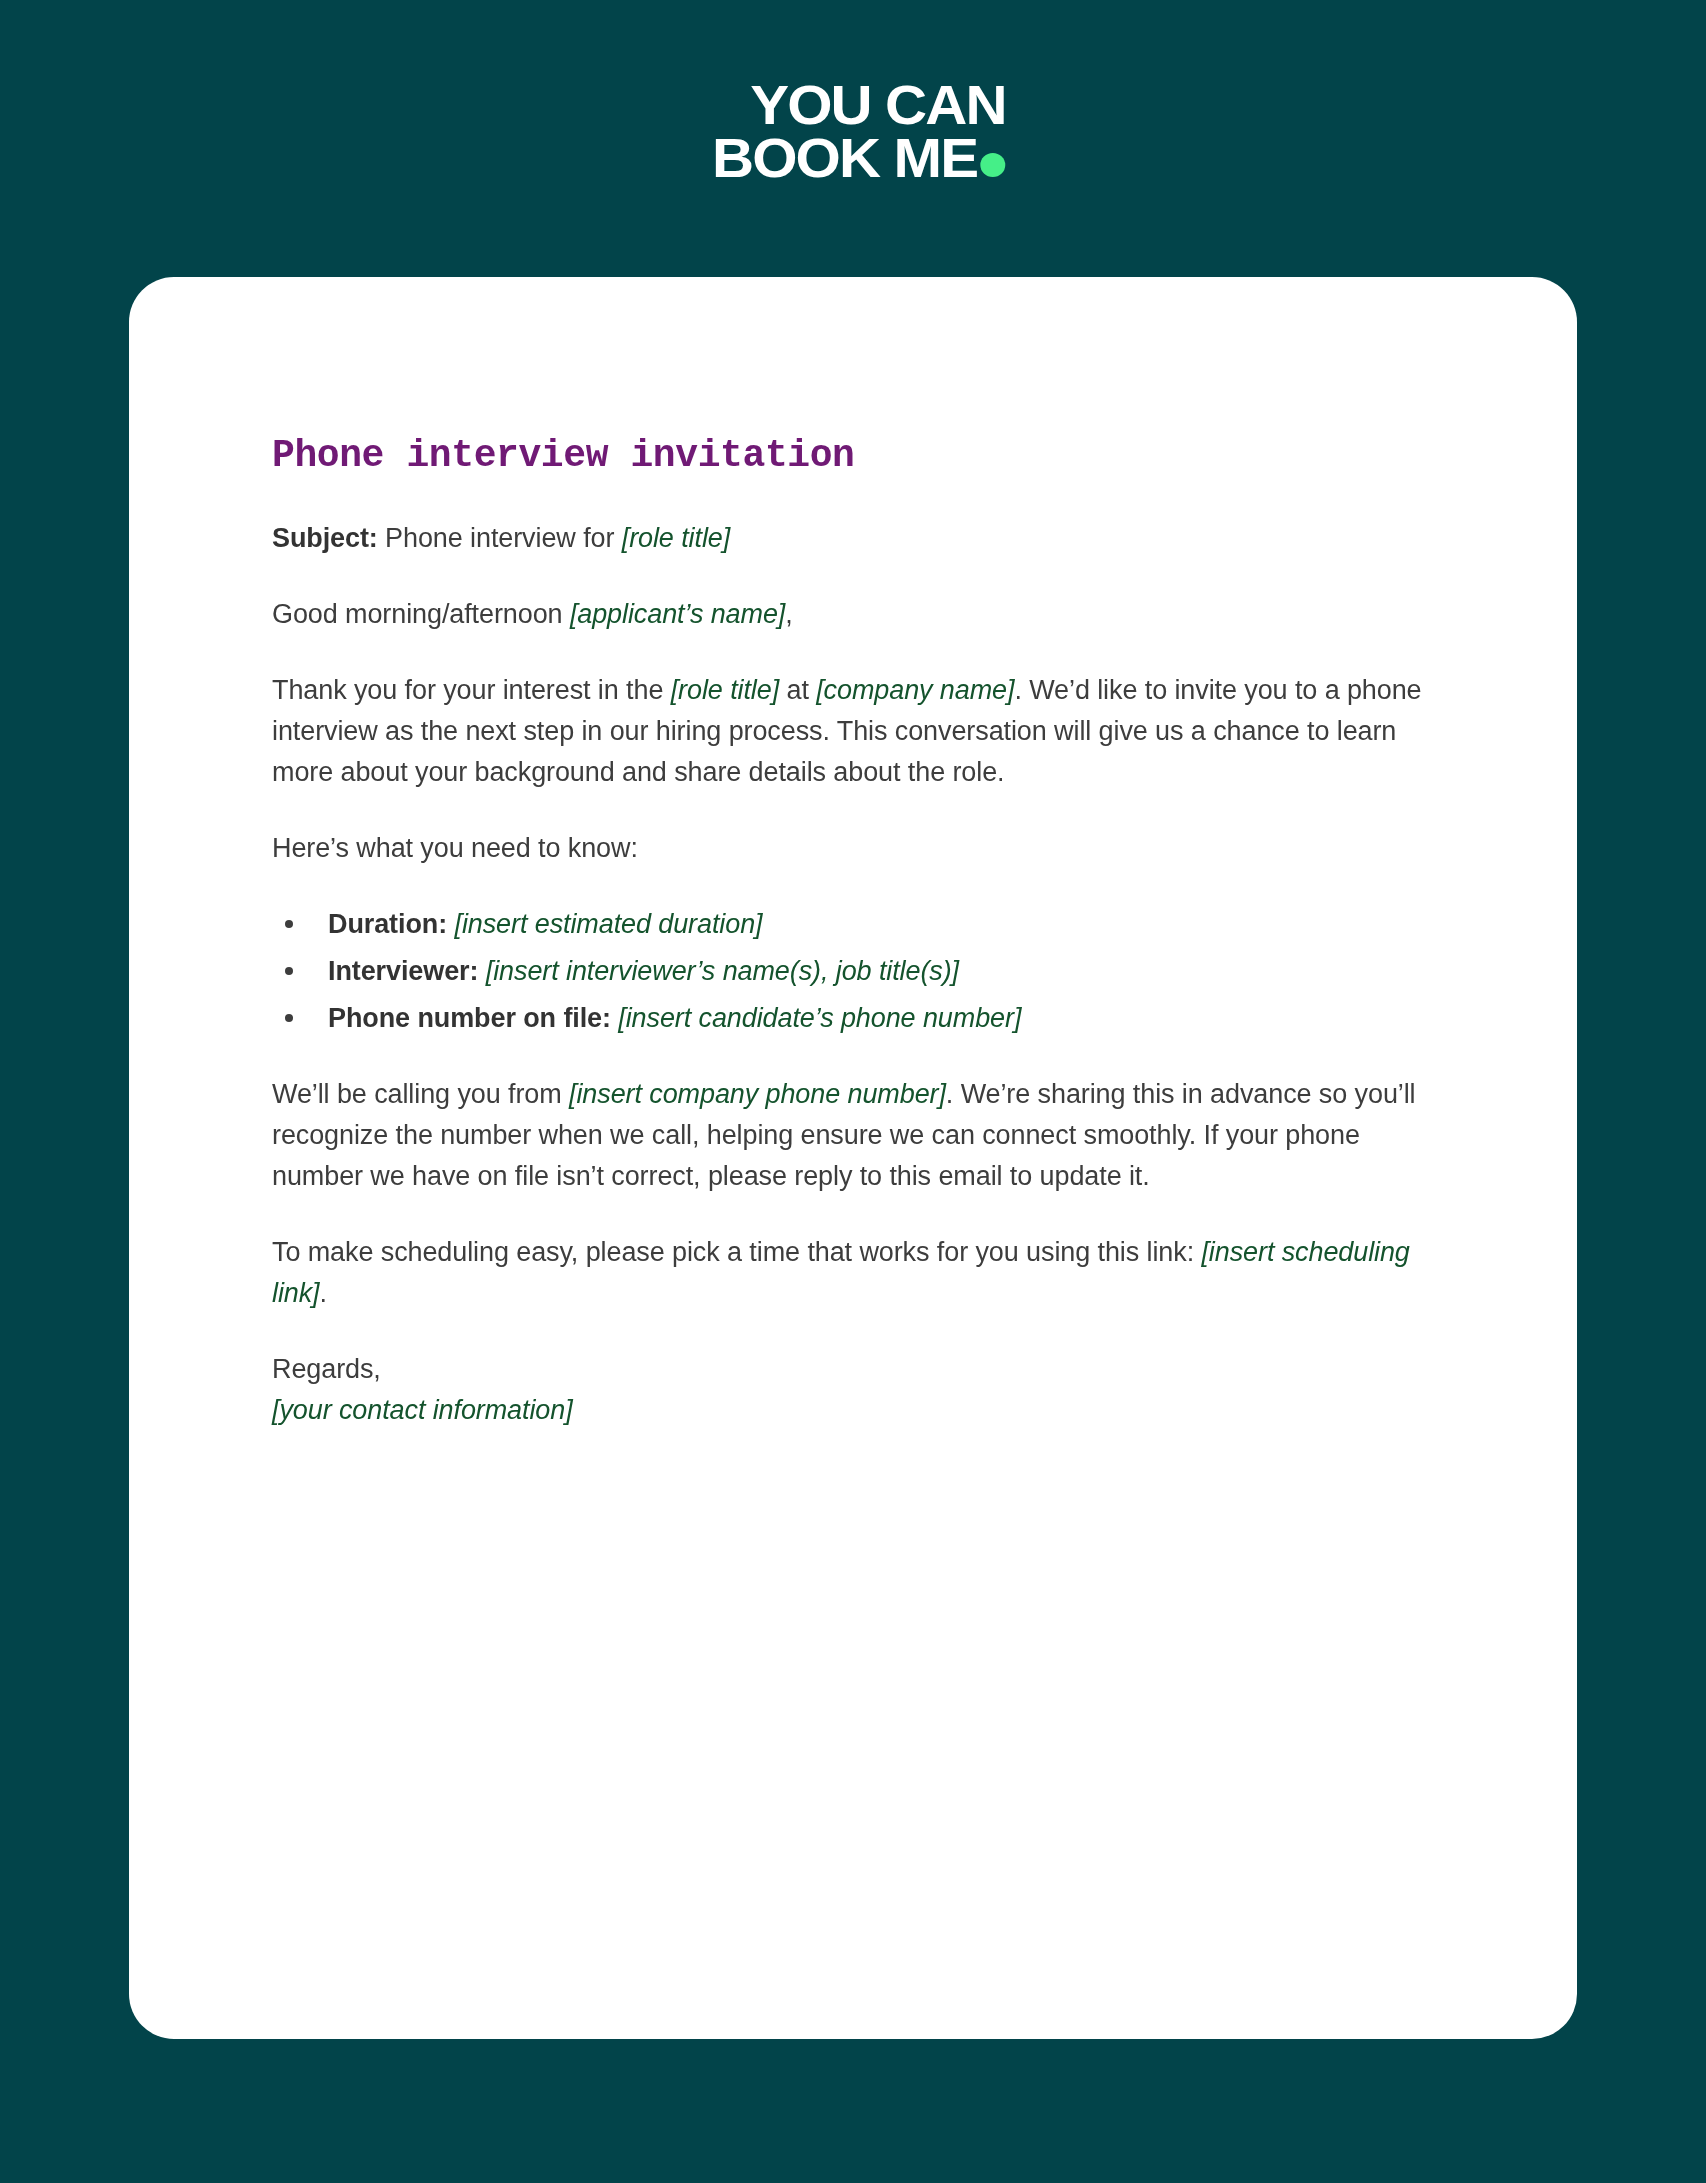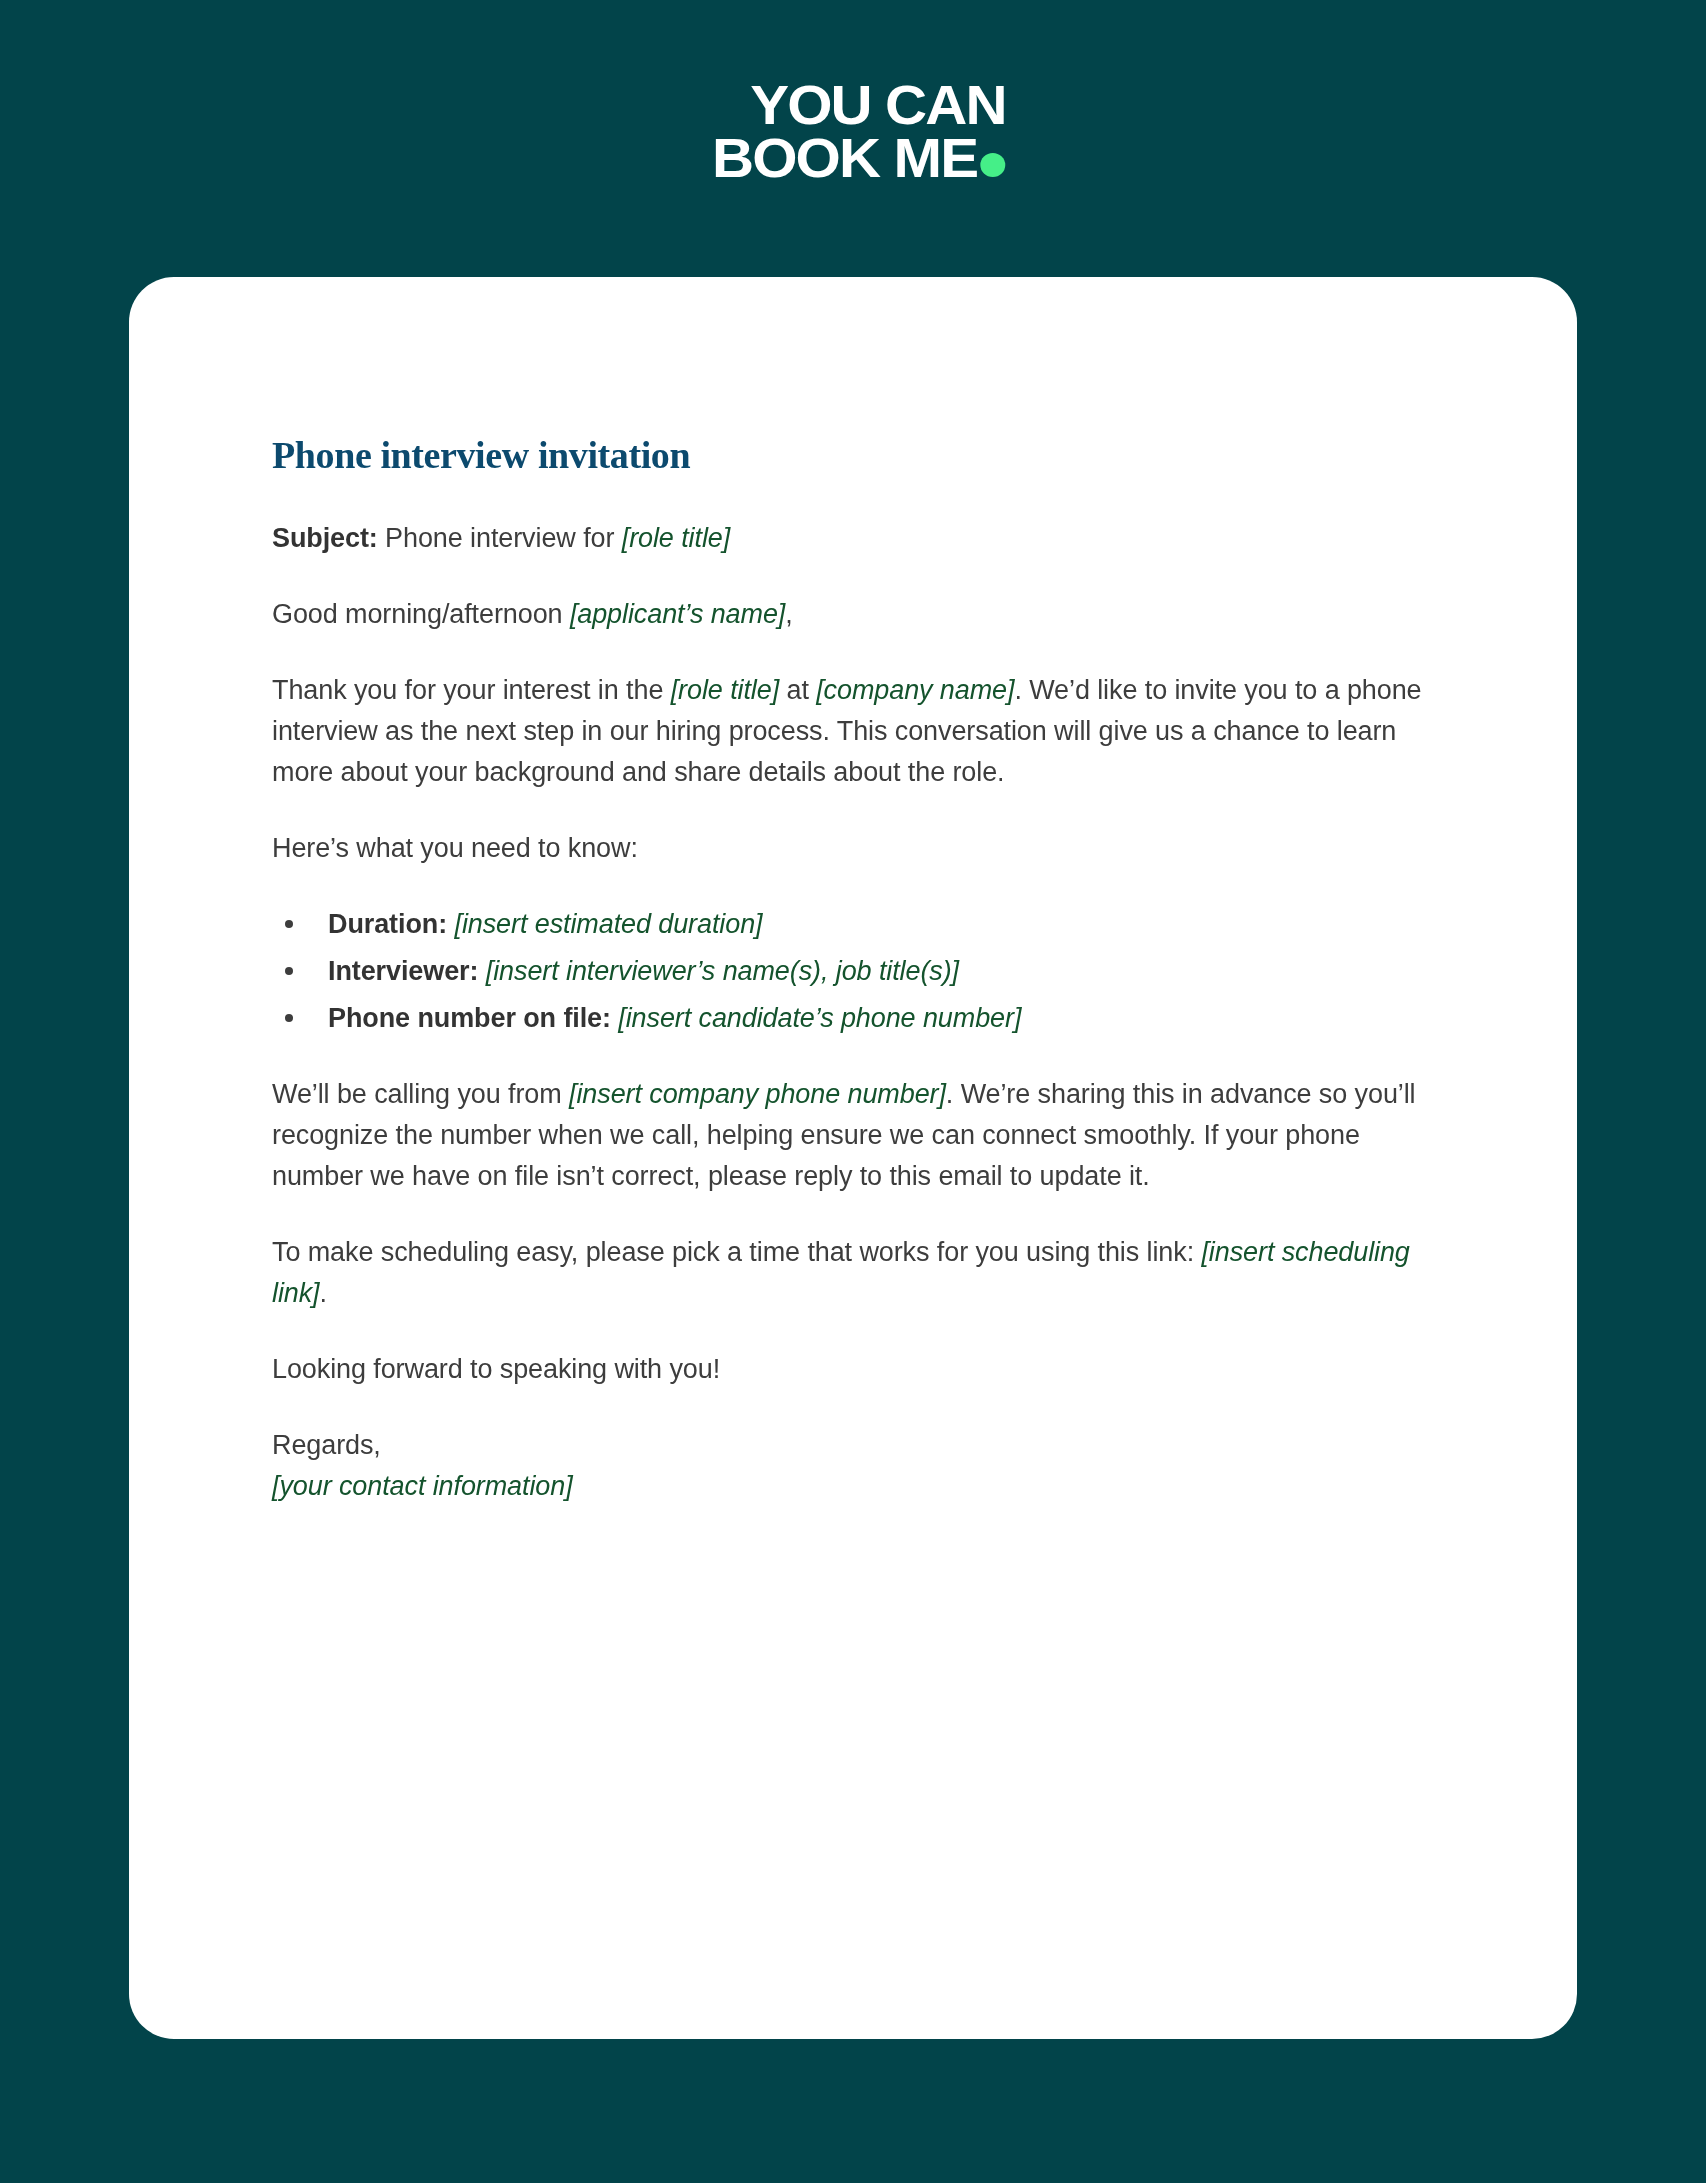--- a/index.html
+++ b/index.html
@@ -72,24 +72,24 @@
   .card-inner {
     position: absolute;
     left: 143px;
     top: 157px;
     width: 1152px;
   }
 
   
   h1.doc-title {
     margin: 0 0 40px 0;
-    font-family: Liberation Serif, serif;
+    font-family: Liberation Mono, monospace;
     font-size: 38px;
     font-weight: bold;
-    color: #0c4a6e;
+    color: #701a75;
     letter-spacing: -0.4px;
     line-height: 1.15;
   }
 
   p.body-para {
     margin: 0 0 35px 0;
     font-family: "Liberation Sans", sans-serif;
     font-size: 27px;
     line-height: 1.52;
     color: #3d3d3d;
@@ -164,21 +164,20 @@
       <ul class="info-list">
         <li><span class="bullet-dot"></span><span class="bold">Duration:</span> <span class="ph">[insert estimated duration]</span></li>
         <li><span class="bullet-dot"></span><span class="bold">Interviewer:</span> <span class="ph">[insert interviewer’s name(s), job title(s)]</span></li>
         <li><span class="bullet-dot"></span><span class="bold">Phone number on file:</span> <span class="ph">[insert candidate’s phone number]</span></li>
       </ul>
 
       <p class="body-para"><span>We’ll be calling you from </span><span class="ph">[insert company phone number]</span><span>. We’re sharing this in advance so you’ll recognize the number when we call, helping ensure we can connect smoothly. If your phone number we have on file isn’t correct, please reply to this email to update it.</span></p>
 
       <p class="body-para"><span>To make scheduling easy, please pick a time that works for you using this link: </span><span class="ph">[insert scheduling link]</span><span>.</span></p>
 
-      <p class="body-para">Looking forward to speaking with you!</p>
 
       <p class="body-para">
           <span class="sig-line">Regards,</span>
           <span class="sig-line ph">[your contact information]</span>
         </p>
 
     </div>
   </div>
 
 </div>

